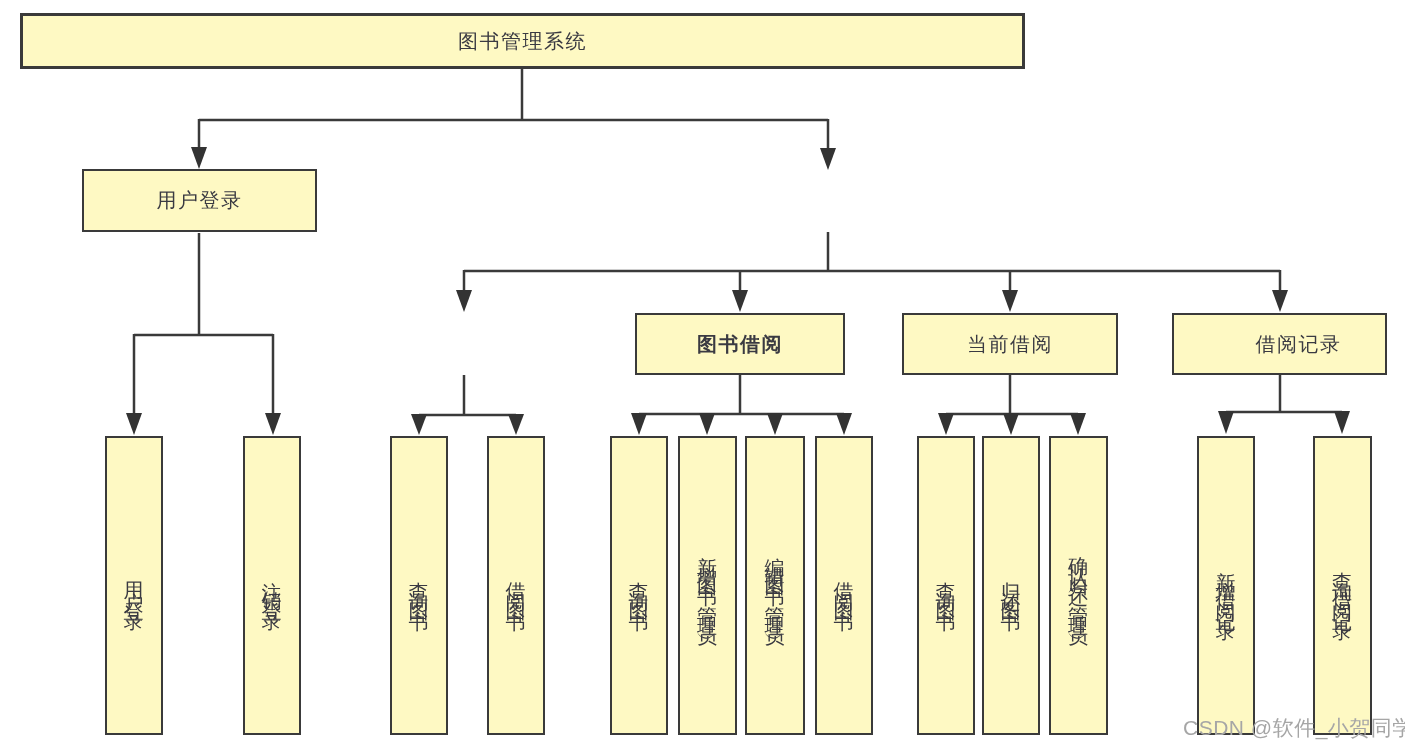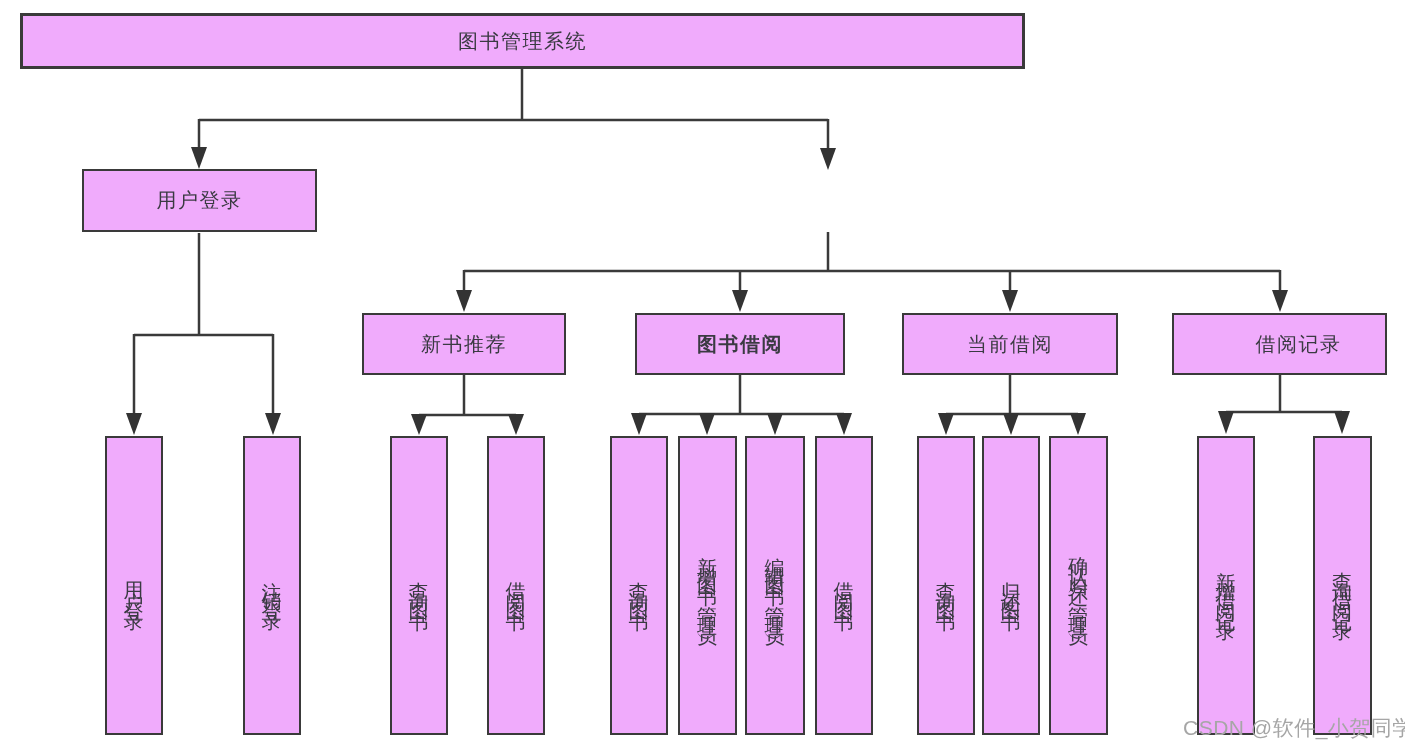--- a/index.html
+++ b/index.html
@@ -19,21 +19,21 @@
     position: absolute;
     left: 0;
     top: 0;
     width: 1405px;
     height: 747px;
     pointer-events: none;
   }
   .node {
     position: absolute;
     box-sizing: border-box;
-    background: #f0abfc;
+    background: #fef9c3;
     border: 2.5px solid #3a3a3a;
     display: flex;
     align-items: center;
     justify-content: center;
     color: #3a3a42;
     z-index: 2;
   }
   .node-h {
     font-size: 20px;
     letter-spacing: 1.5px;
@@ -127,23 +127,20 @@
   </svg>
 
   <div class="node node-h root">
     <span>图书管理系统</span>
   </div>
 
   <div class="node node-h lvl2" style="left:82px; top:169px;">
     <span>用户登录</span>
   </div>
 
-  <div class="node node-h lvl3" style="left:362px; width:204px;">
-    <span>新书推荐</span>
-  </div>
   <div class="node node-h lvl3" style="left:635px; width:210px;font-weight:bold;">
     <span>图书借阅</span>
   </div>
   <div class="node node-h lvl3" style="left:902px; width:216px;">
     <span>当前借阅</span>
   </div>
   <div class="node node-h lvl3" style="left:1172px; width:215px;padding-left:38px;">
     <span>借阅记录</span>
   </div>
 

